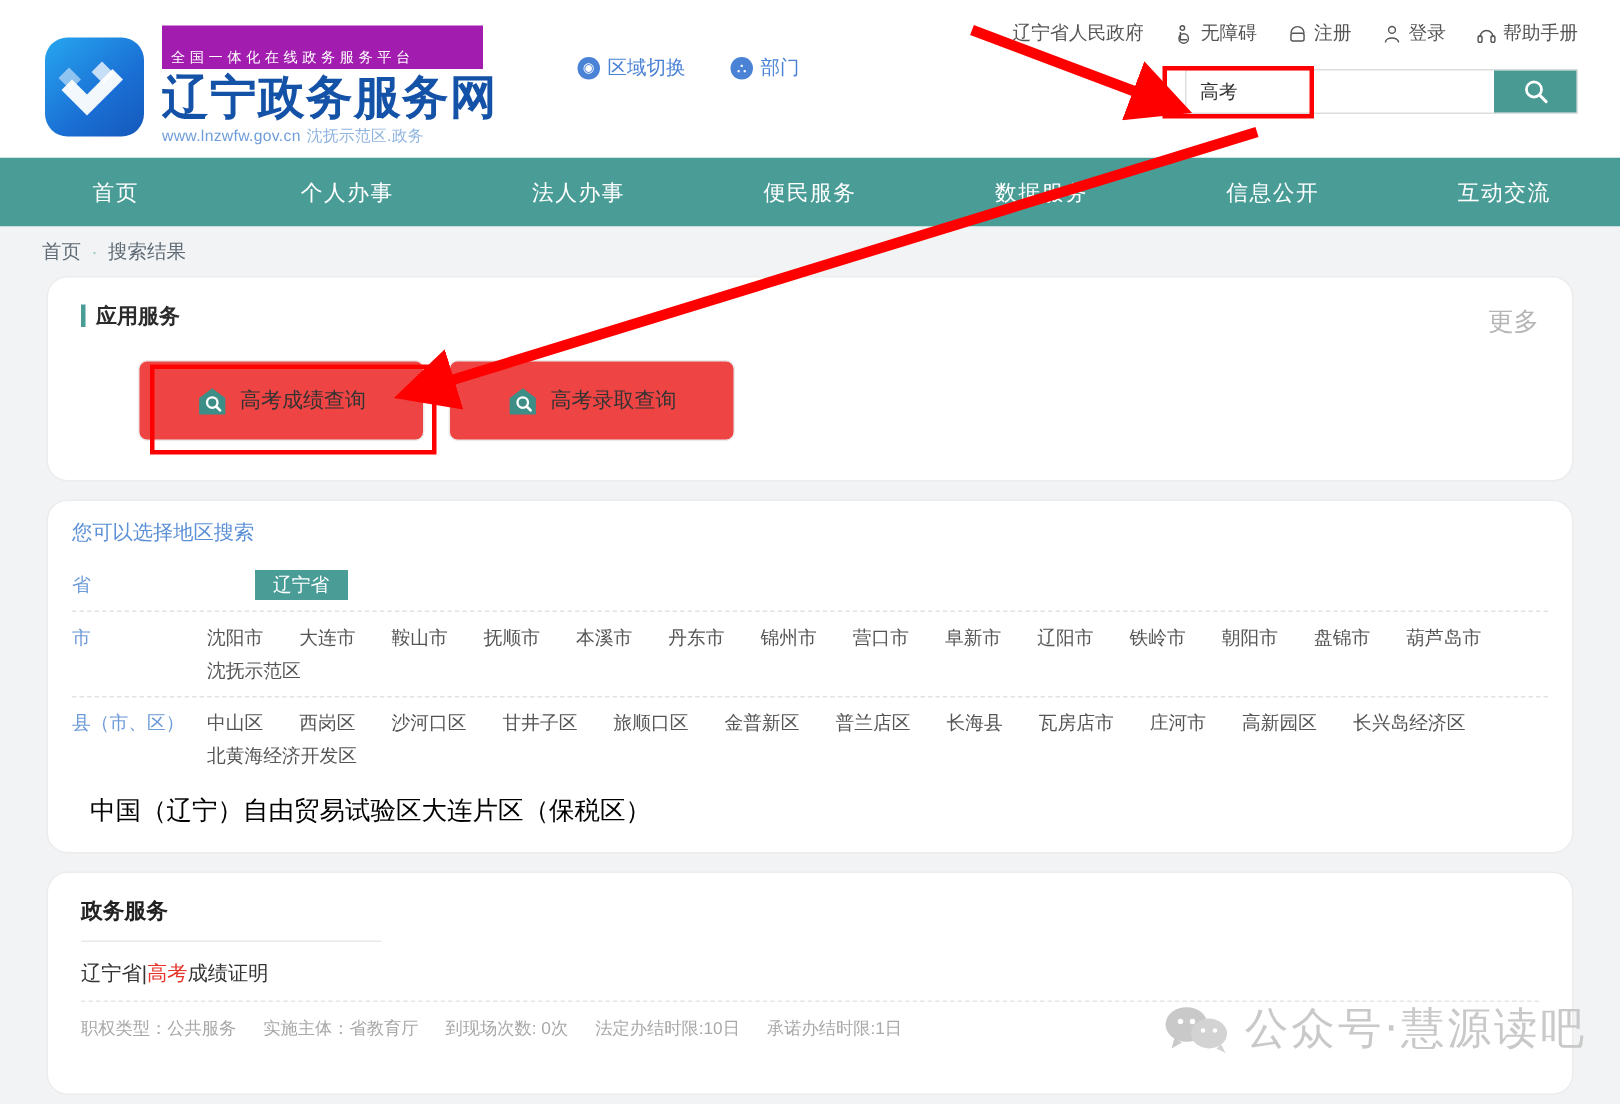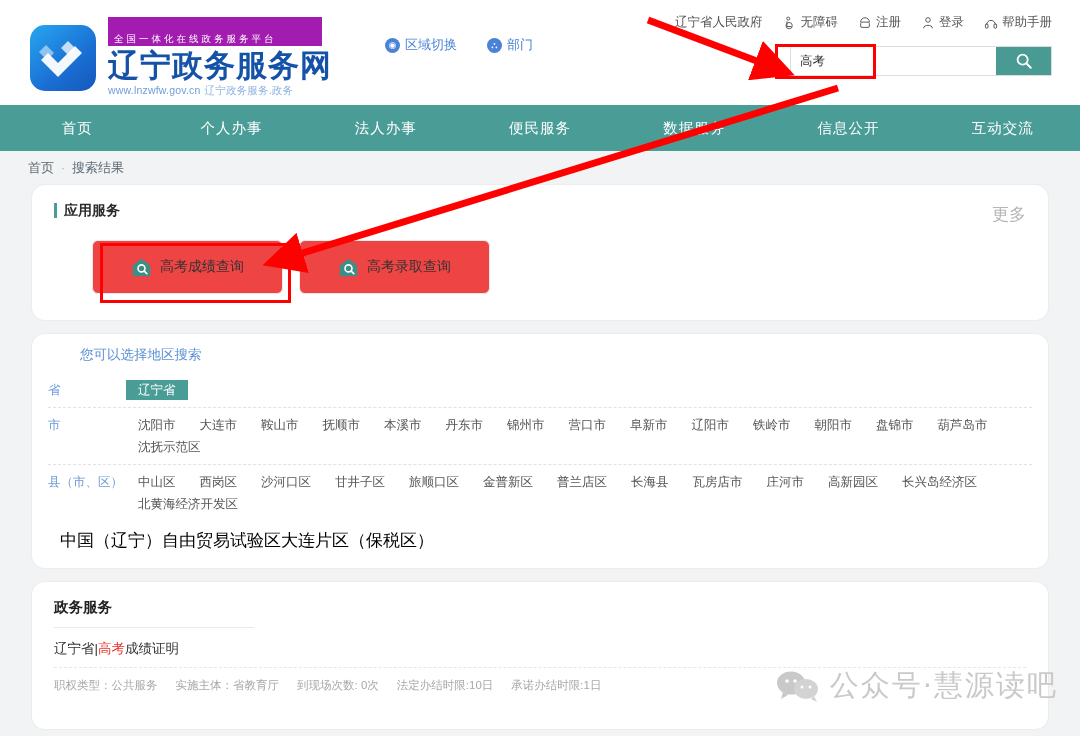--- a/index.html
+++ b/index.html
@@ -132,36 +132,36 @@
   .svc-row { display:flex; gap:16px; margin-top:22px; padding-left:38px; }
   .svc-item {
     width:191px; height:54px; border:1px solid #eaeaea; border-radius:6px;
     display:flex; align-items:center; justify-content:center; gap:8px;
     font-size:14px; color:#333; cursor:pointer; background:#ef4444;
   }
   .svc-ic { width:21px; height:21px; flex:0 0 auto; }
 
   
   .region-card { padding:12px 16px 14px 16px; }
-  .region-head { color:#5b8fd6; font-size:13.5px; margin-bottom:9px;margin-left:32px; }
+  .region-head { color:#5b8fd6; font-size:13.5px; margin-bottom:9px; }
   .region-row {
     display:flex; align-items:flex-start; gap:0;
     padding:7px 0 7px 0;
     border-bottom:1px dashed #e2e2e2;
   }
   .region-row.last { border-bottom:none; }
   .region-label {
     width:78px; flex:0 0 78px; color:#6d9ad8; font-size:12.5px; line-height:20px;
   }
   .region-items { display:flex; flex-wrap:wrap; gap:2px 0; }
   .region-item {
     font-size:12.5px; color:#555; padding:2px 12px; cursor:pointer;
     line-height:16px; white-space:nowrap;
   }
-  .region-item.active { background:#4a9d97; color:#fff; }
+  .region-item.active { background:#4a9d97; color:#fff;margin-left:44px; }
   .region-extra {
     font-size:17px; color:#000000; padding:8px 0 2px 12px; cursor:pointer;
   }
 
   
   .result-card { padding:16px 22px 10px 22px; }
   .res-head {
     font-size:14.5px; font-weight:bold; color:#222;
     padding-bottom:10px; border-bottom:1px solid #e9e9e9;
     width:200px;
@@ -199,21 +199,21 @@
       <svg width="50" height="50" viewBox="0 0 50 50">
         <path d="M10 20 L20 30 L37 13 L44 20 L20 44 L3 27 Z" fill="#ffffff" opacity="0.95"></path>
         <path d="M8 12 L16 20 L9 27 L1 19 Z" fill="#ffffff" opacity="0.5"></path>
         <path d="M30 8 L38 16 L31 23 L23 15 Z" fill="#ffffff" opacity="0.75"></path>
       </svg>
     </div>
     <div class="logo-text">
       <div class="logo-banner">全国一体化在线政务服务平台</div>
       <div class="logo-main">辽宁政务服务网</div>
       <div class="logo-sub">
-        <span>www.lnzwfw.gov.cn</span><span class="cn">辽宁政务服务.政务</span>
+        <span>www.lnzwfw.gov.cn</span><span class="cn">沈抚示范区.政务</span>
       </div>
     </div>
   </div>
 
   <div class="head-links">
     <div class="head-link">
       <span class="circ-ic">◉</span>
       <span>区域切换</span>
     </div>
     <div class="head-link">

